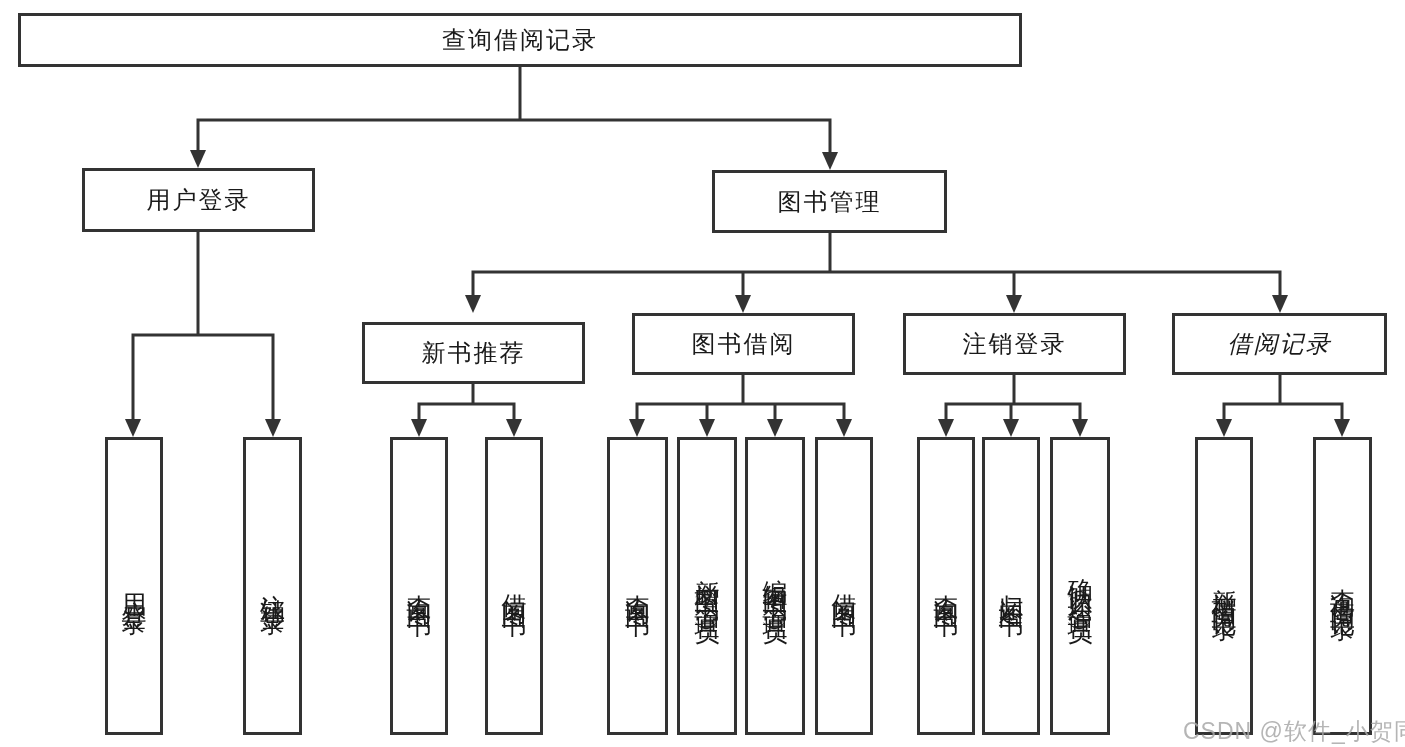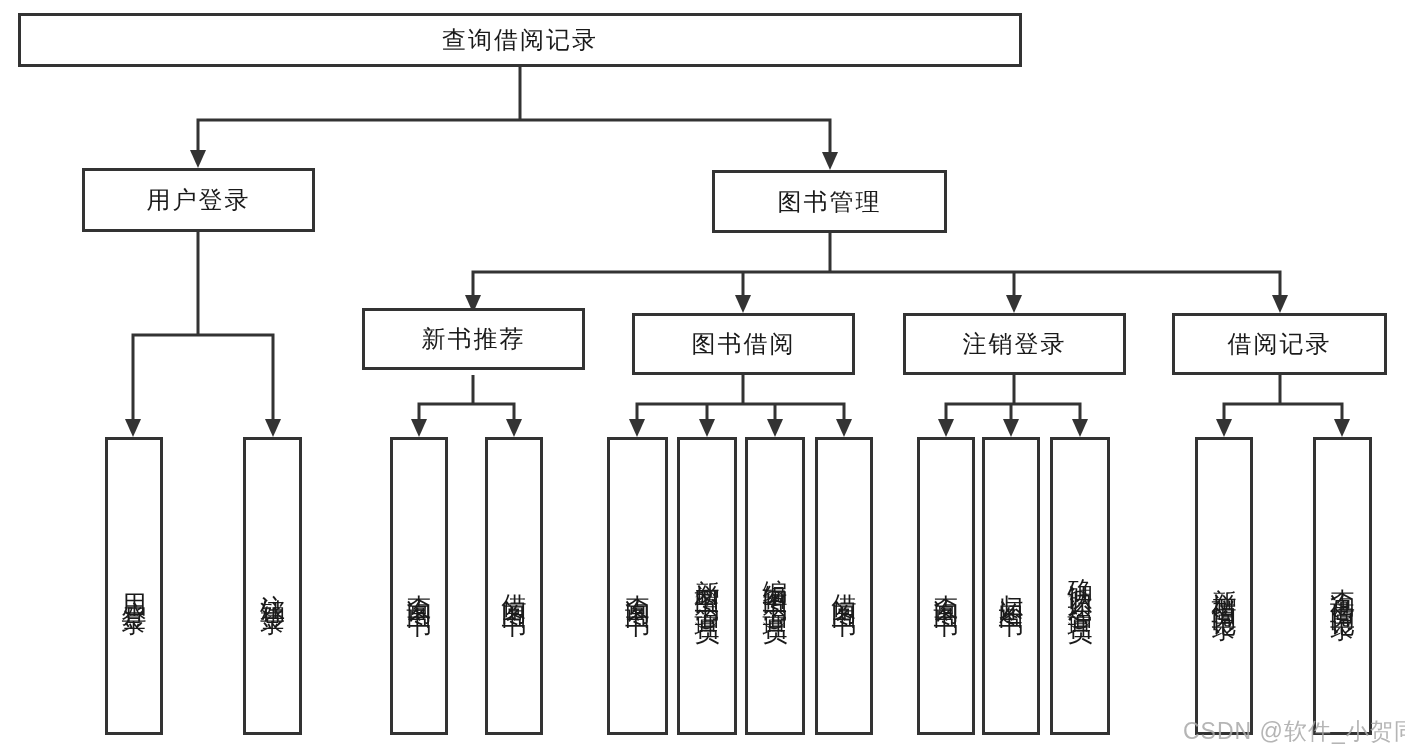--- a/index.html
+++ b/index.html
@@ -96,24 +96,24 @@
   </svg>
 
   <div class="box h" style="left:18px; top:13px; width:1004px; height:54px;">查询借阅记录</div>
 
   <div class="box h" style="left:82px; top:168px; width:233px; height:64px;">用户登录</div>
   <div class="box h" style="left:712px; top:170px; width:235px; height:63px;text-align:center;">图书管理</div>
 
   <div class="box v" style="left:105px; top:437px; width:58px; height:298px;">用户登录</div>
   <div class="box v" style="left:243px; top:437px; width:59px; height:298px;">注销登录</div>
 
-  <div class="box h" style="left:362px; top:308px; width:223px; height:62px;">新书推荐</div>
+  <div class="box h" style="left:362px; top:322px; width:223px; height:62px;">新书推荐</div>
   <div class="box h" style="left:632px; top:313px; width:223px; height:62px;">图书借阅</div>
   <div class="box h" style="left:903px; top:313px; width:223px; height:62px;">注销登录</div>
-  <div class="box h" style="left:1172px; top:313px; width:215px; height:62px;">借阅记录</div>
+  <div class="box h" style="left:1172px; top:313px; width:215px; height:62px;font-style:italic;">借阅记录</div>
 
   <div class="box v" style="left:390px; top:437px; width:58px; height:298px;">查询图书</div>
   <div class="box v" style="left:485px; top:437px; width:58px; height:298px;">借阅图书</div>
 
   <div class="box v" style="left:607px; top:437px; width:61px; height:298px;">查询图书</div>
   <div class="box v" style="left:677px; top:437px; width:60px; height:298px;">新增图书（管理员）</div>
   <div class="box v" style="left:745px; top:437px; width:60px; height:298px;">编辑图书（管理员）</div>
   <div class="box v" style="left:815px; top:437px; width:58px; height:298px;">借阅图书</div>
 
   <div class="box v" style="left:917px; top:437px; width:58px; height:298px;">查询图书</div>

